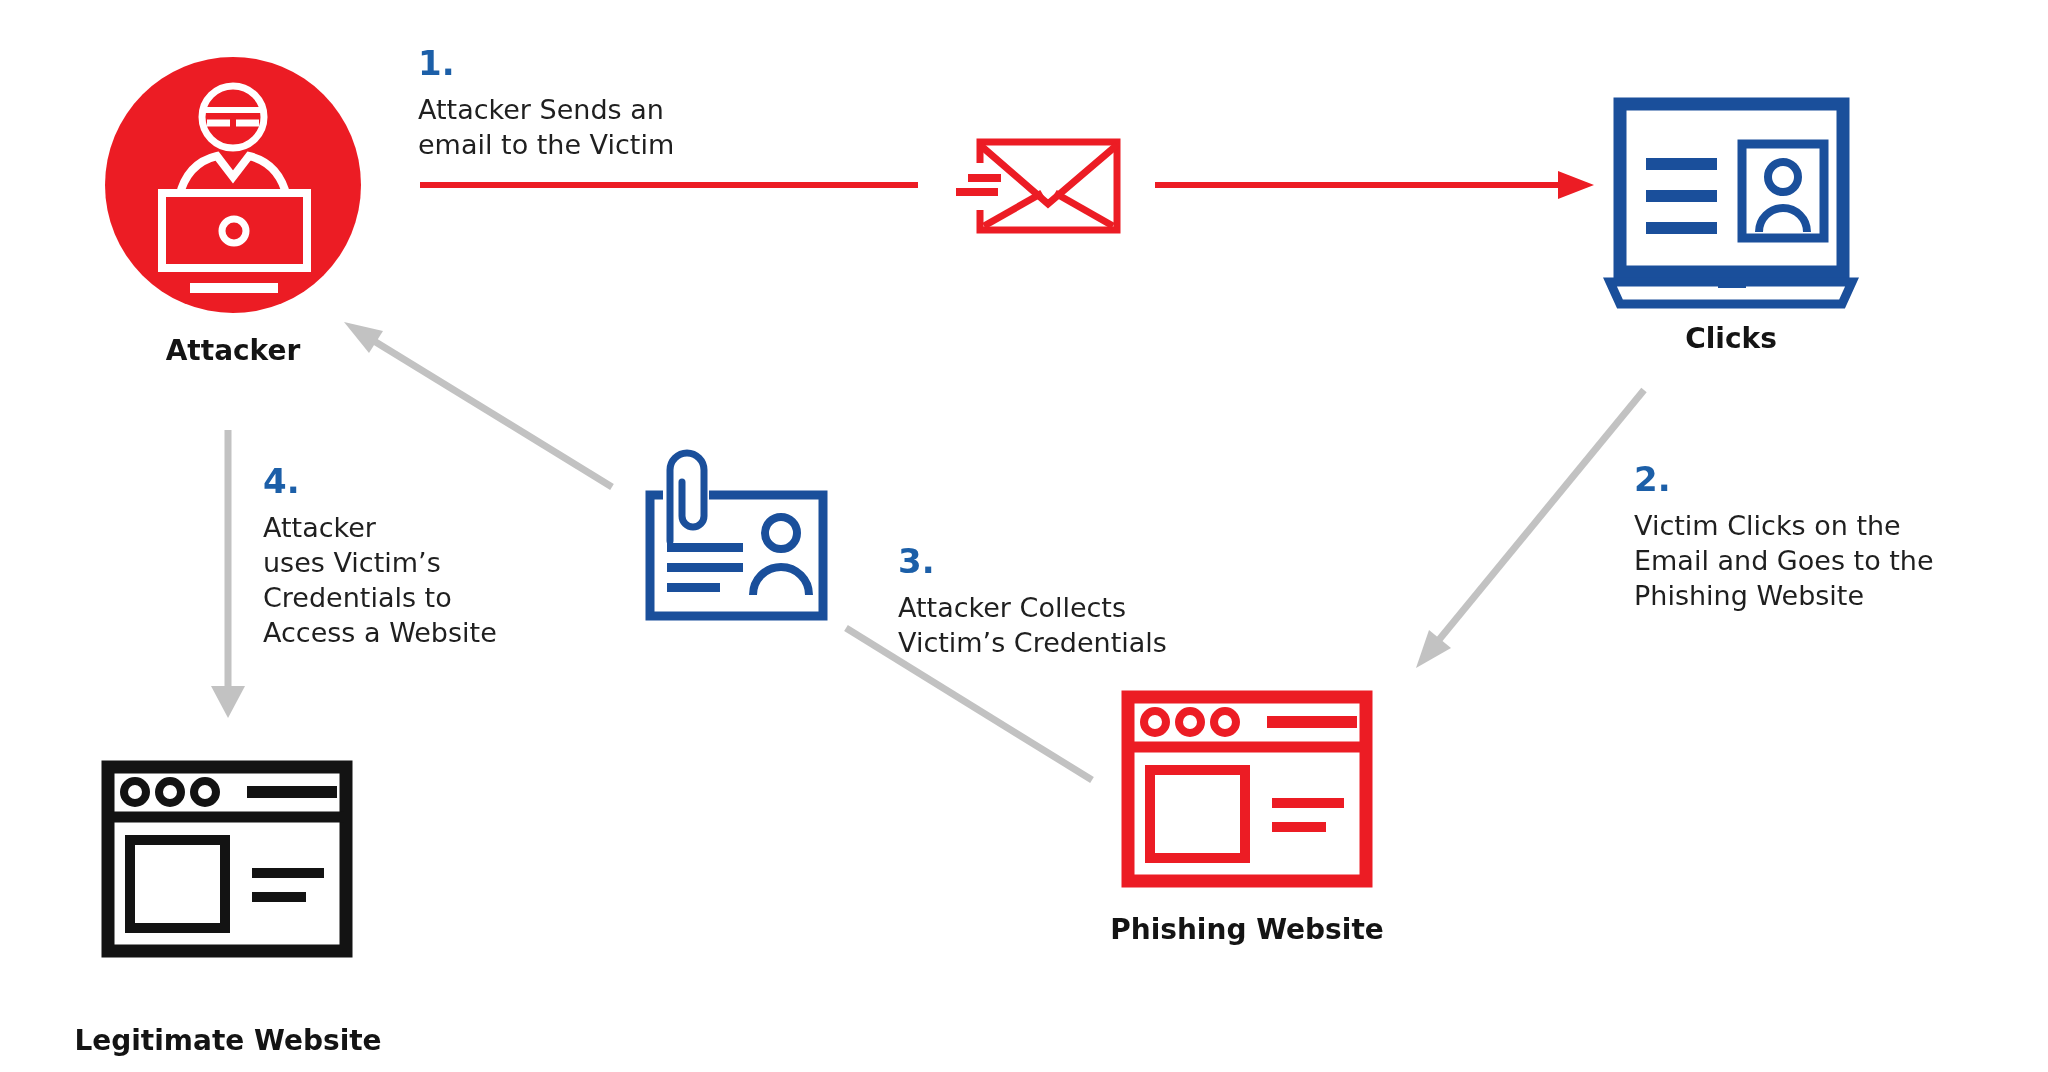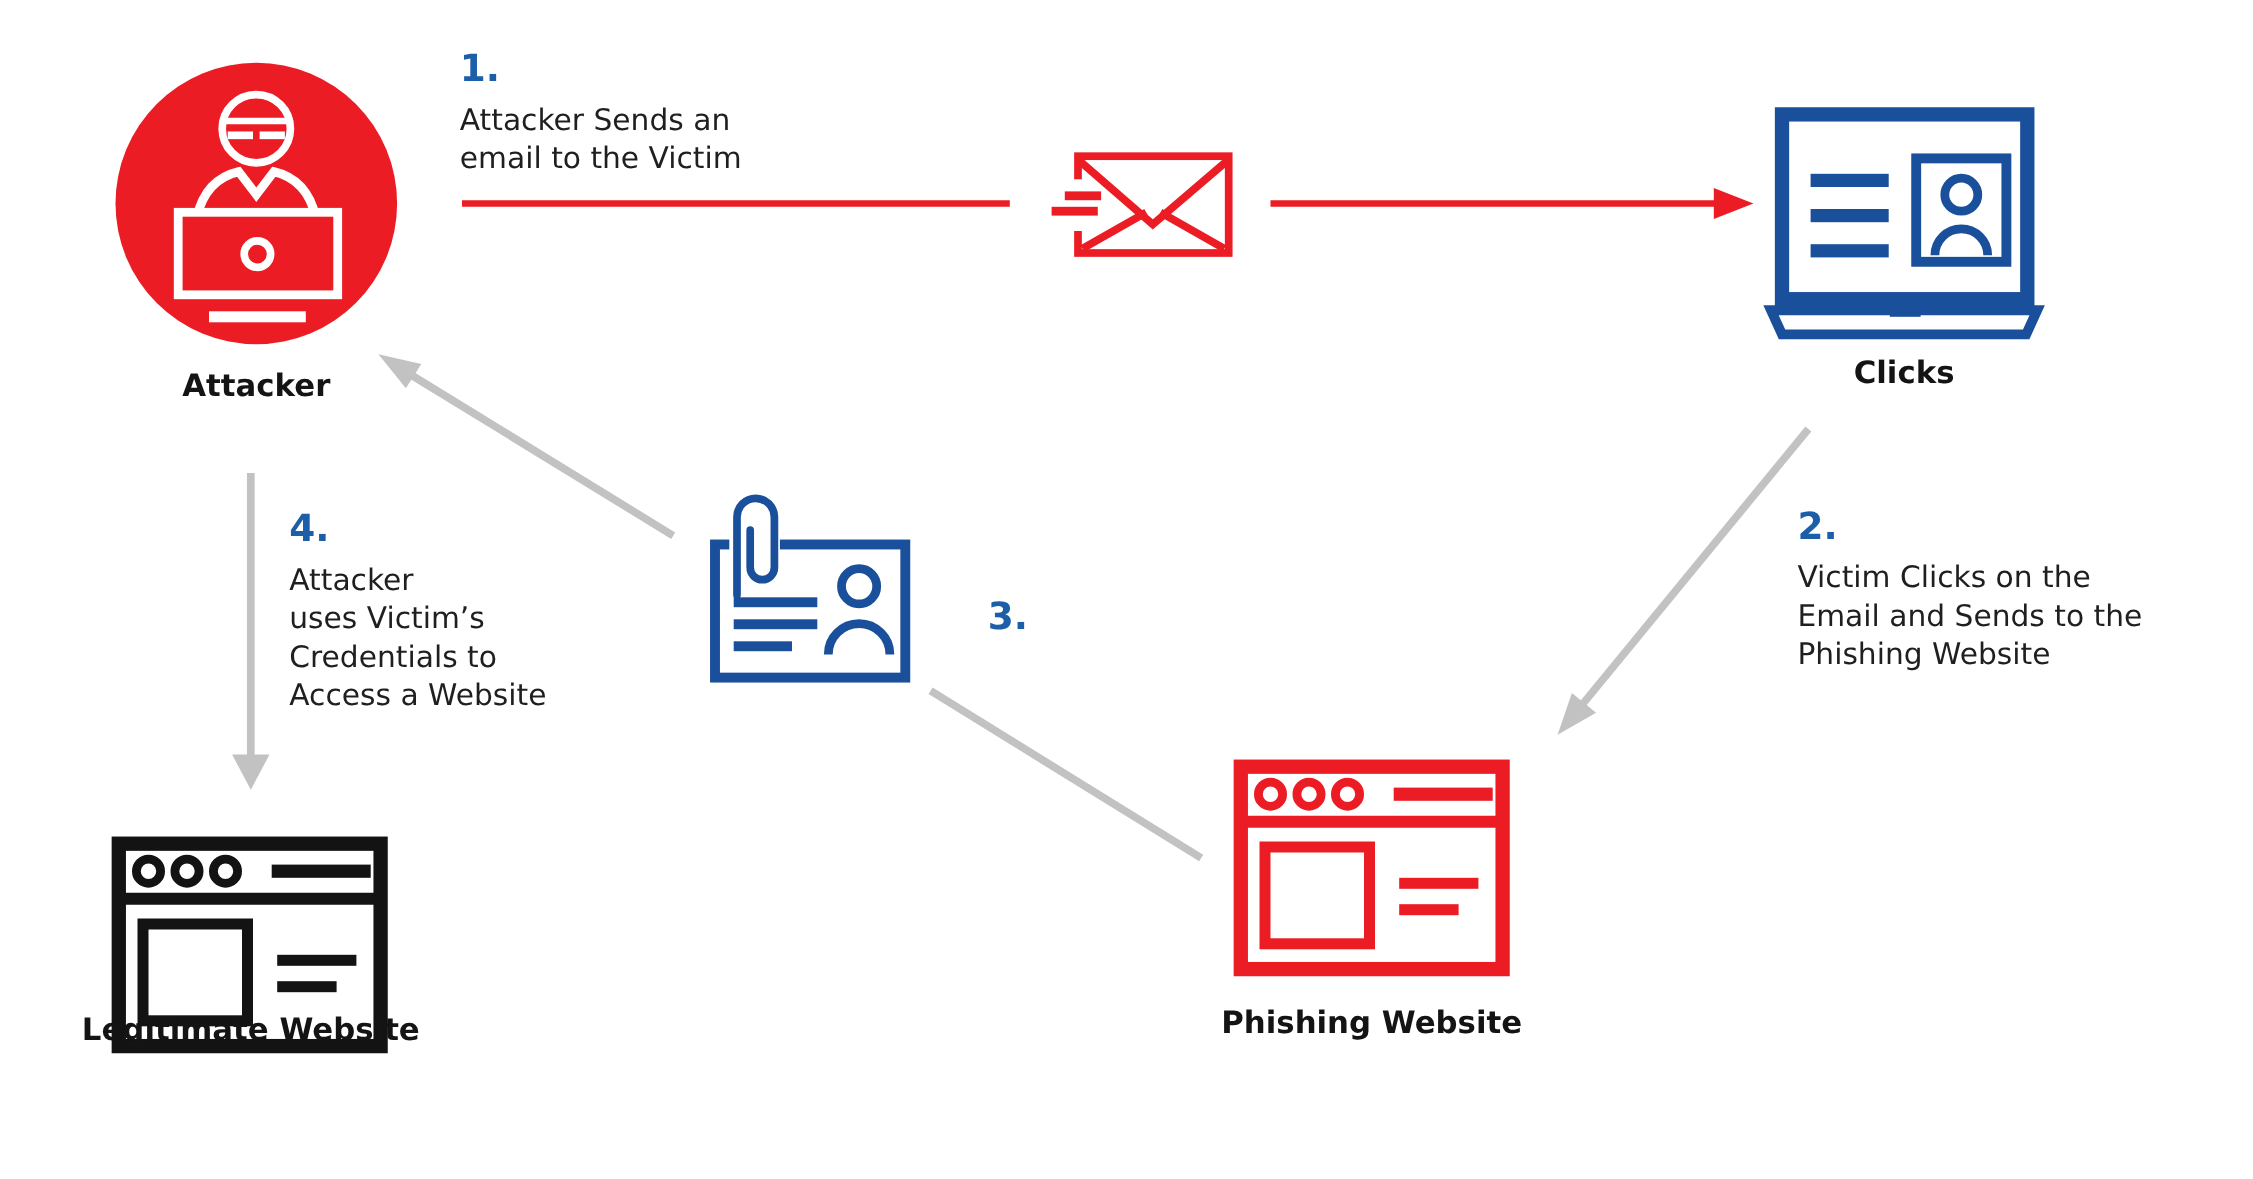--- a/index.html
+++ b/index.html
@@ -103,37 +103,39 @@
     <circle cx="177" cy="81" r="15" class="nofill s-blue" stroke-width="8"></circle>
     <path d="M153 136 a24 24 0 0 1 48 0" class="nofill s-blue" stroke-width="8"></path>
     <path d="M4 186 L246 186 L236 208 L14 208 Z" class="nofill s-blue" stroke-width="9"></path>
     <rect x="112" y="184" width="28" height="8" class="f-blue"></rect>
   </svg>
   <div class="node-label" style="left:1606px;top:322px;width:250px">Clicks</div>
 
   <div class="step" style="left:1634px;top:462px">
     <span class="num">2.</span>
     <span class="body">Victim Clicks on the
-Email and Sends to the
+Email and Goes to the
 Phishing Website</span>
   </div>
 
   <svg class="abs" style="left:645px;top:442px" width="185" height="182" viewBox="0 0 185 182">
     <rect x="5" y="53" width="173" height="121" class="nofill s-blue" stroke-width="9"></rect>
     <rect x="18" y="48" width="46" height="10" class="f-white"></rect>
     <path d="M25 99 L25 28 a17 17 0 0 1 34 0 L59 74 a11 11 0 0 1 -22 0 L37 40" class="nofill s-blue" stroke-width="7" stroke-linecap="round"></path>
     <rect x="22" y="101" width="76" height="9" class="f-blue"></rect>
     <rect x="22" y="121" width="76" height="9" class="f-blue"></rect>
     <rect x="22" y="141" width="53" height="9" class="f-blue"></rect>
     <circle cx="136" cy="91" r="16" class="nofill s-blue" stroke-width="8"></circle>
     <path d="M108 153 a28 28 0 0 1 56 0" class="nofill s-blue" stroke-width="8"></path>
   </svg>
 
   <div class="step" style="left:898px;top:544px">
     <span class="num">3.</span>
+    <span class="body">Attacker Collects
+Victim’s Credentials</span>
   </div>
 
   <div class="step" style="left:263px;top:464px">
     <span class="num">4.</span>
     <span class="body">Attacker
 uses Victim’s
 Credentials to
 Access a Website</span>
   </div>
 
@@ -154,15 +156,15 @@
     <rect x="8" y="7" width="238" height="184" class="nofill s-black" stroke-width="13"></rect>
     <line x1="10" y1="57" x2="244" y2="57" class="s-black" stroke-width="11"></line>
     <circle cx="35" cy="32" r="11" class="nofill s-black" stroke-width="8"></circle>
     <circle cx="70" cy="32" r="11" class="nofill s-black" stroke-width="8"></circle>
     <circle cx="105" cy="32" r="11" class="nofill s-black" stroke-width="8"></circle>
     <rect x="147" y="26" width="90" height="12" class="f-black"></rect>
     <rect x="30" y="80" width="95" height="88" class="nofill s-black" stroke-width="10"></rect>
     <rect x="152" y="108" width="72" height="10" class="f-black"></rect>
     <rect x="152" y="132" width="54" height="10" class="f-black"></rect>
   </svg>
-  <div class="node-label" style="left:48px;top:919px;width:360px">Legitimate Website</div>
+  <div class="node-label" style="left:48px;top:1024px;width:360px">Legitimate Website</div>
 
 </div>
 
 </body></html>

